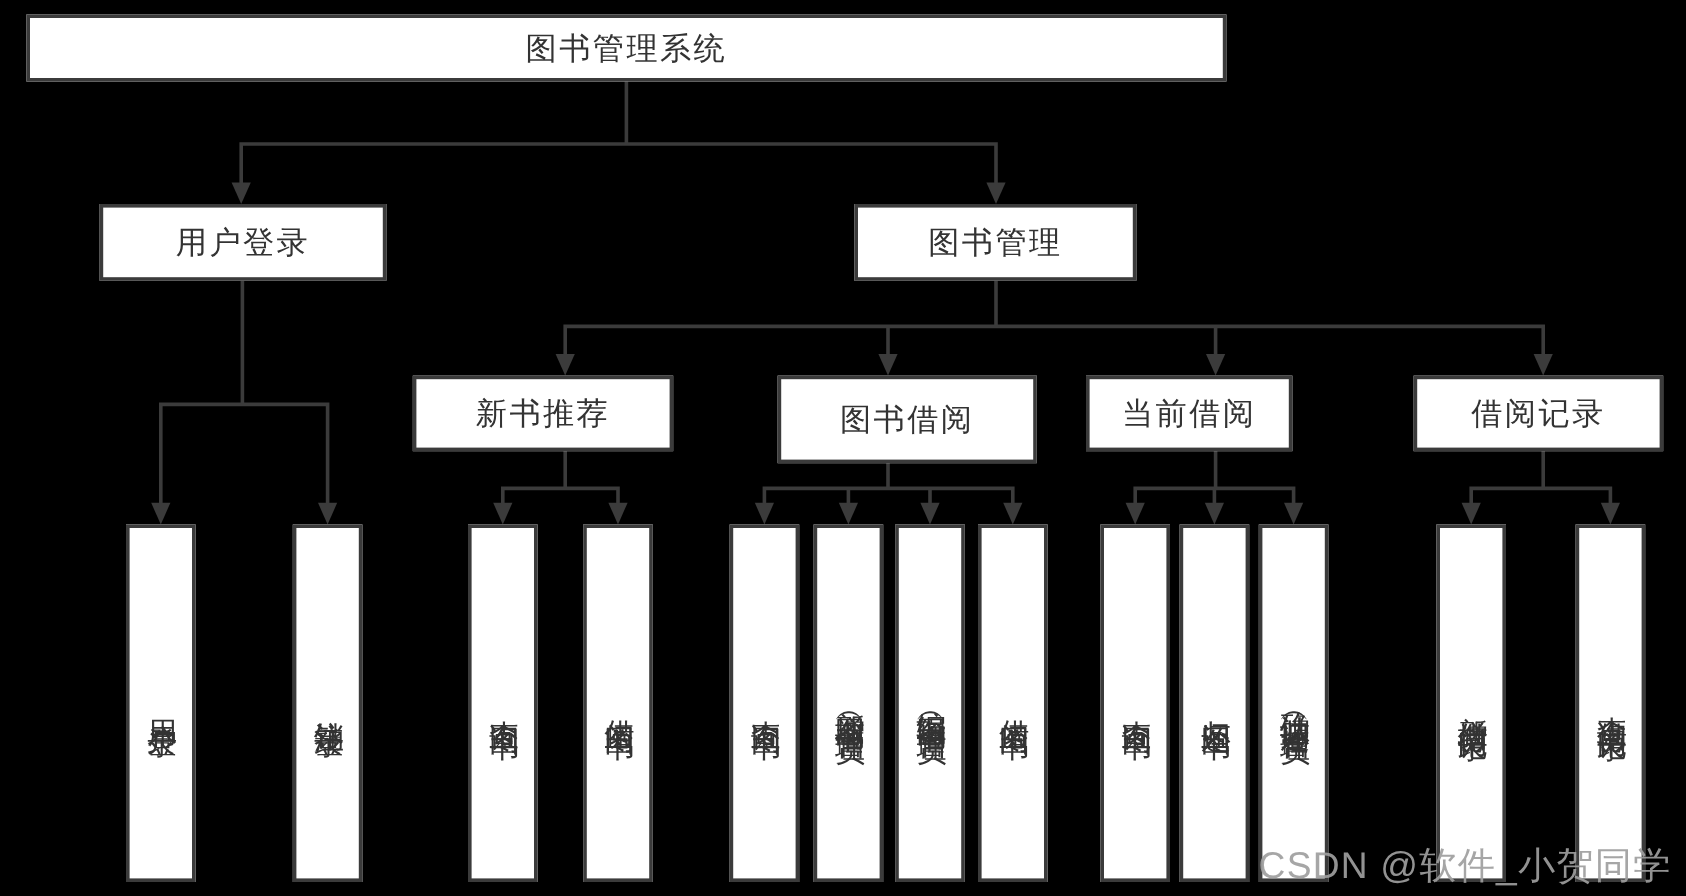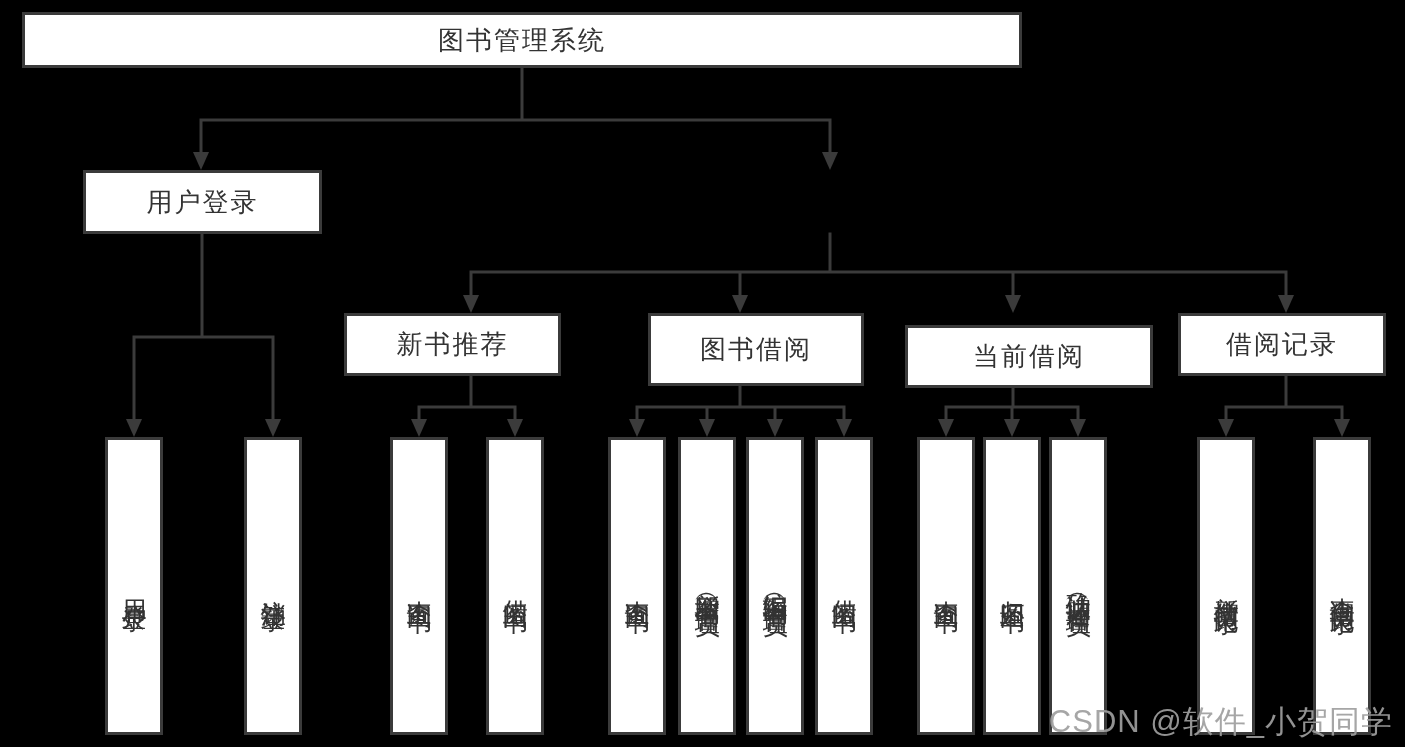--- a/index.html
+++ b/index.html
@@ -84,28 +84,31 @@
     </g>
   </svg>
 
   <div class="node" style="left:22px;top:12px;width:1000px;height:56px">
     <span class="hlabel">图书管理系统</span>
   </div>
 
   <div class="node" style="left:83px;top:170px;width:239px;height:64px">
     <span class="hlabel">用户登录</span>
   </div>
+  <div class="node" style="left:712px;top:170px;width:235px;height:64px">
+    <span class="hlabel">图书管理</span>
+  </div>
 
   <div class="node" style="left:344px;top:313px;width:217px;height:63px">
     <span class="hlabel">新书推荐</span>
   </div>
   <div class="node" style="left:648px;top:313px;width:216px;height:73px">
     <span class="hlabel">图书借阅</span>
   </div>
-  <div class="node" style="left:905px;top:325px;width:248px;height:63px">
+  <div class="node" style="left:905px;top:313px;width:172px;height:63px">
     <span class="hlabel">当前借阅</span>
   </div>
   <div class="node" style="left:1178px;top:313px;width:208px;height:63px">
     <span class="hlabel">借阅记录</span>
   </div>
 
   <div class="node" style="left:105px;top:437px;width:58px;height:298px">
     <span class="vlabel">用户登录</span>
   </div>
   <div class="node" style="left:244px;top:437px;width:58px;height:298px">

